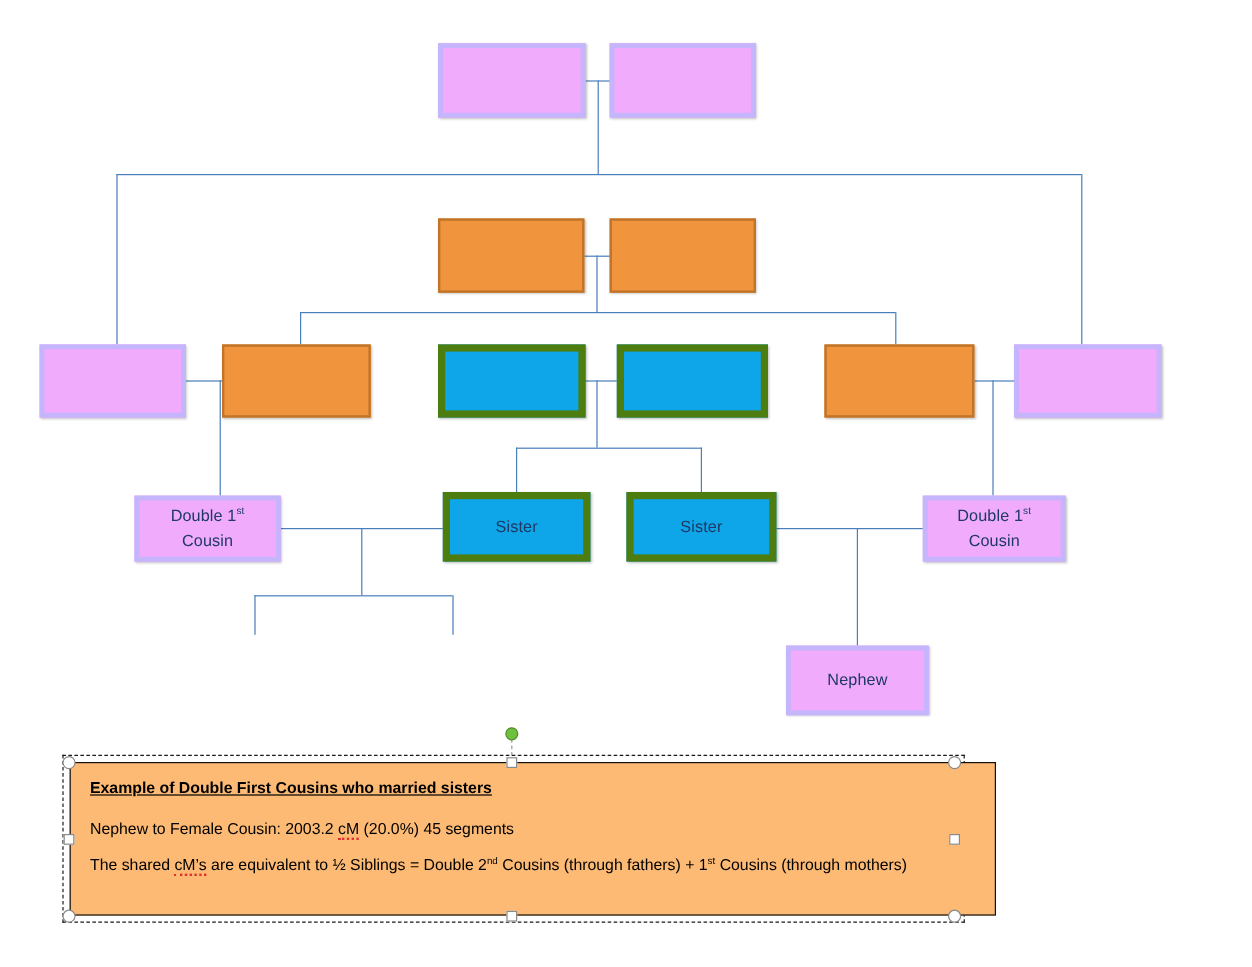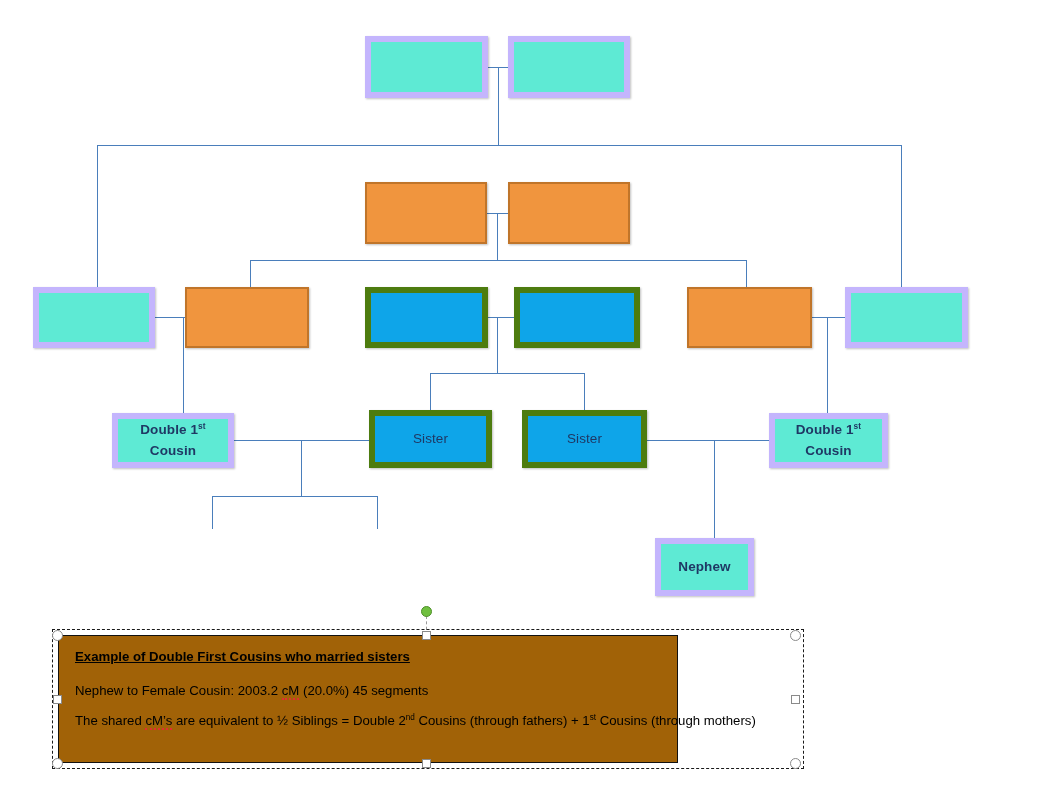--- a/index.html
+++ b/index.html
@@ -32,24 +32,23 @@
     display: flex;
     align-items: center;
     justify-content: center;
     text-align: center;
     color: #1F3864;
     font-size: 13.5px;
     line-height: 1.55;
     letter-spacing: 0.1px;
   }
   .node.blue {
-    background: #5eead4;
-    border: 6px solid #c4b5fd;
+    background: #f0abfc;
+    border: 4px solid #c4b5fd;
     box-shadow: 1px 1px 2px rgba(0,0,0,0.25);
-    font-weight: bold;
   }
   .node.orange {
     background: #F0953E;
     border: 2px solid #C0752A;
     box-shadow: 1px 1px 2px rgba(0,0,0,0.25);
   }
   .node.green {
     background: #0ea5e9;
     border: 6px solid #4d7c0f;
     box-shadow: 1px 1px 2px rgba(0,0,0,0.25);
@@ -59,25 +58,25 @@
     font-size: 0.62em;
     vertical-align: super;
     line-height: 0;
   }
 
   
   #textbox {
     position: absolute;
     left: 58px;
     top: 635px;
-    width: 620px;
+    width: 772px;
     height: 128px;
     box-sizing: border-box;
     border: 1.5px solid #111111;
-    background: #a16207;
+    background: #fdba74;
     padding: 14px 16px 10px 16px;
   }
   #textbox-dashframe {
     position: absolute;
     left: 52px;
     top: 629px;
     width: 752px;
     height: 140px;
     box-sizing: border-box;
     border: 1.5px dashed #1a1a1a;
@@ -218,21 +217,21 @@
     <span class="label">Sister</span>
   </div>
   <div class="node green" style="left:522px; top:410px; width:125px; height:58px;">
     <span class="label">Sister</span>
   </div>
   <div class="node blue" style="left:769px; top:413px; width:119px; height:55px; flex-direction:column; justify-content:center;">
     <span class="label">Double 1<sup>st</sup></span>
     <span class="label">Cousin</span>
   </div>
 
-  <div class="node blue" style="left:655px; top:538px; width:99px; height:58px;">
+  <div class="node blue" style="left:655px; top:538px; width:119px; height:58px;">
     <span class="label">Nephew</span>
   </div>
 
   <div class="rot-stem" style="left:426px; top:616px; height:19px;"></div>
   <div class="rot-handle" style="left:421px; top:606px;"></div>
 
   <div id="textbox-dashframe"></div>
 
   <div id="textbox">
     <div class="tb-line tb-title">Example of Double First Cousins who married sisters</div>

